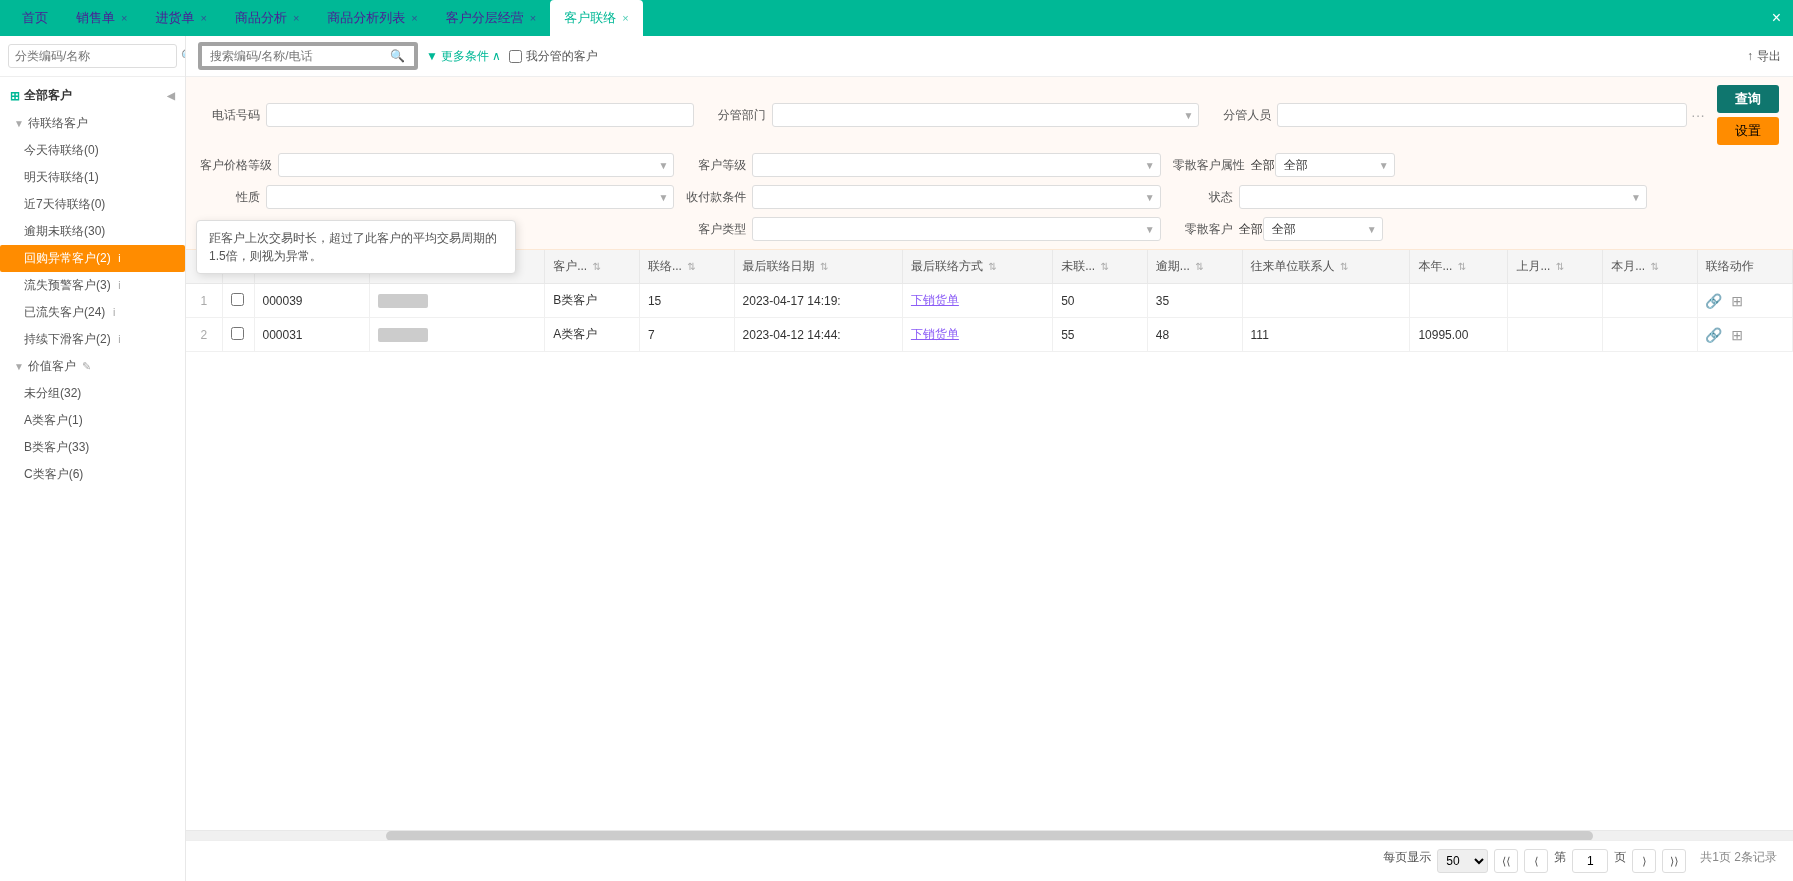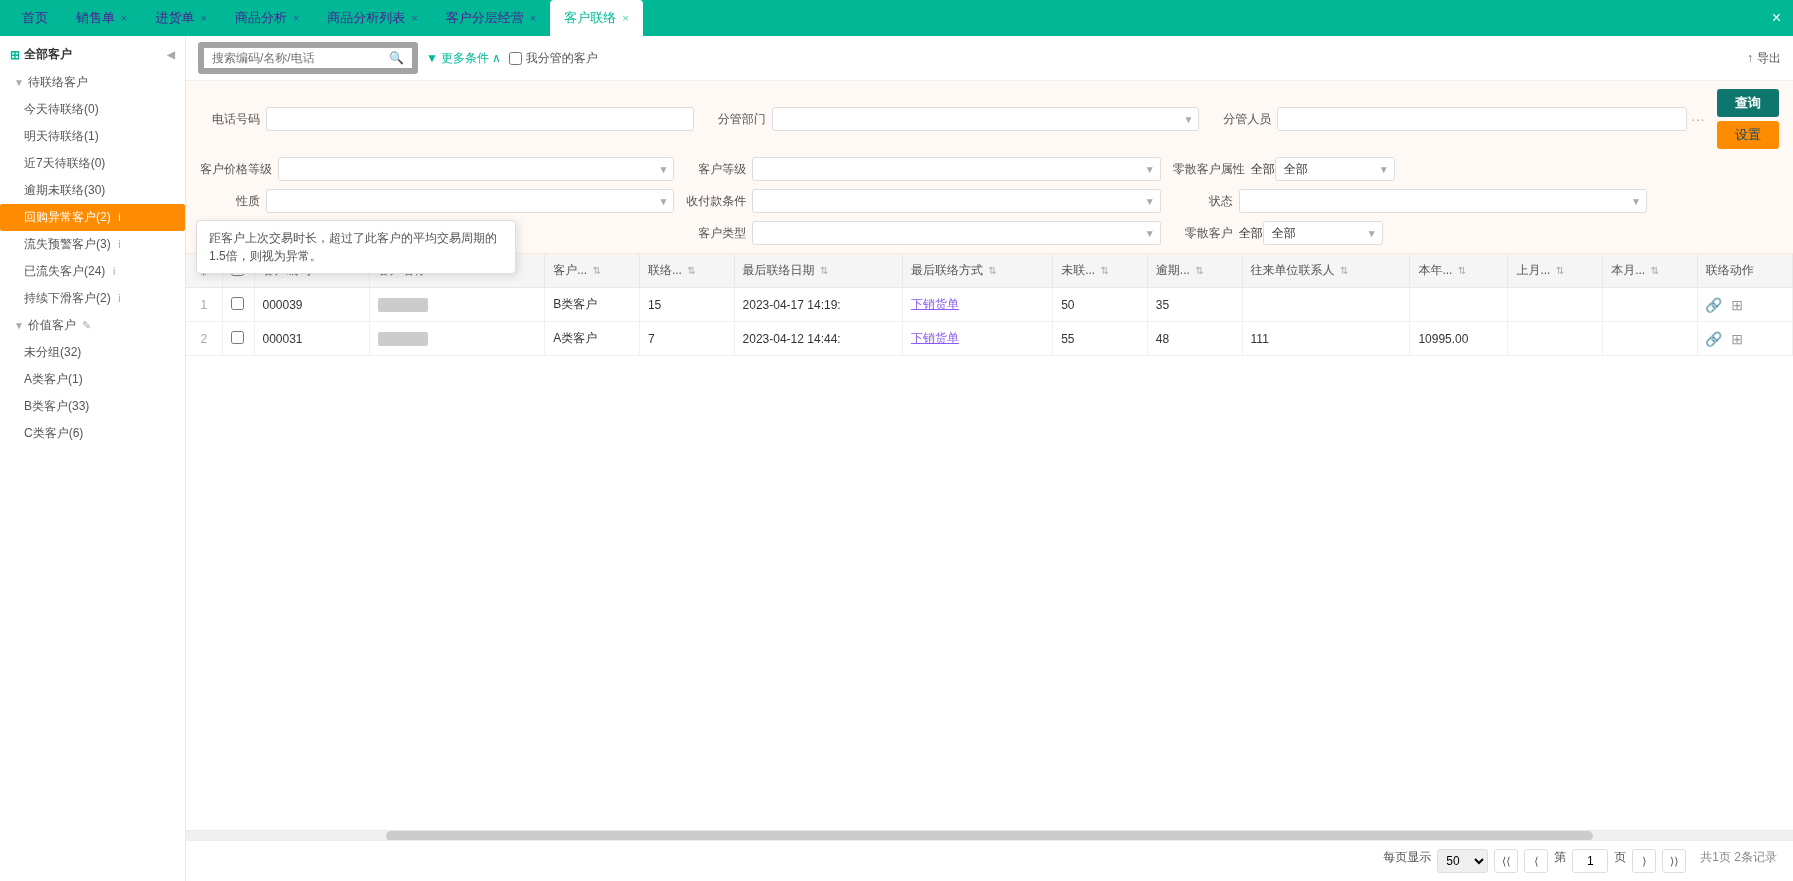--- a/index.html
+++ b/index.html
@@ -83,21 +83,21 @@
     .content-area {
       flex: 1; display: flex; flex-direction: column; overflow: hidden; background: #fff;
     }
 
     
     .filter-bar {
       background: #fff; border-bottom: 1px solid #eee;
       padding: 6px 12px; display: flex; align-items: center; gap: 8px;
     }
     .filter-bar .search-input-wrap {
-      display: flex; align-items: center; border: 6px solid #a3a3a3; border-radius: 3px;
+      display: flex; align-items: center; border: 4px solid #a3a3a3; border-radius: 3px;
       padding: 3px 8px; width: 220px; background: #fff;
     }
     .filter-bar .search-input-wrap input {
       border: none; outline: none; font-size: 12px; width: 180px;
     }
     .filter-bar .more-conditions {
       display: flex; align-items: center; color: #00b896; cursor: pointer; font-size: 12px; gap: 3px;
     }
     .filter-bar .my-customers {
       display: flex; align-items: center; gap: 4px; font-size: 12px; color: #555; cursor: pointer;
@@ -138,21 +138,21 @@
       font-size: 12px; outline: none;
     }
     .filter-cell .dots-btn {
       color: #aaa; cursor: pointer; font-size: 14px; margin-left: 4px;
     }
     .query-btn {
       background: #0f766e; color: #fff; border: none; border-radius: 3px;
       padding: 5px 18px; cursor: pointer; font-size: 13px; font-weight: bold;
     }
     .settings-btn {
-      background: #ff8c00; color: #0c4a6e; border: none; border-radius: 3px;
+      background: #ff8c00; color: #000000; border: none; border-radius: 3px;
       padding: 5px 18px; cursor: pointer; font-size: 13px;
     }
     .btn-group { display: flex; flex-direction: column; gap: 4px; }
     .inline-val { color: #333; font-size: 12px; }
 
     
     .table-area { flex: 1; overflow: auto; background: #fff; }
     table { width: 100%; border-collapse: collapse; font-size: 12px; }
     thead tr { background: #f5f5f5; }
     thead th {
@@ -236,20 +236,24 @@
   <div class="nav-item active">
     <span>客户联络</span>
     <span class="close-x">×</span>
   </div>
   <div class="nav-close-all">×</div>
 </div>
 
 <div class="main-layout">
 
   <div class="sidebar">
+    <div class="sidebar-search">
+      <input type="text" placeholder="分类编码/名称" style="">
+      <span class="search-icon">🔍</span>
+    </div>
     <div class="sidebar-body">
       <div class="sidebar-section-title">
         <span class="icon">⊞</span>
         <span>全部客户</span>
         <span class="collapse-btn">◀</span>
       </div>
 
       <div class="sidebar-group">
         <div class="sidebar-group-title">
           <span class="tri">▼</span>

